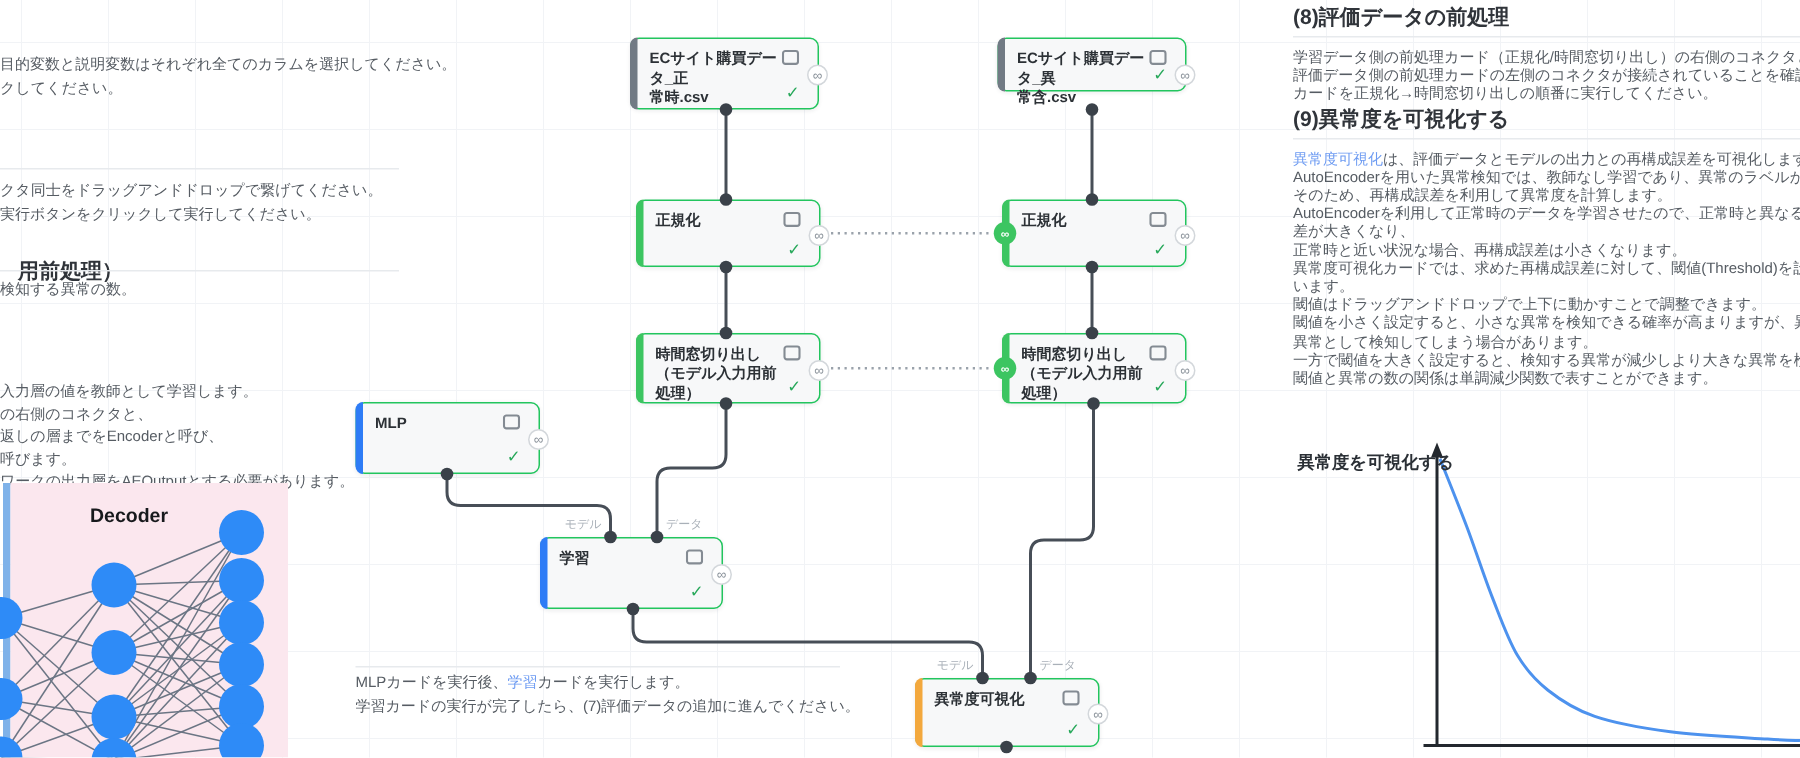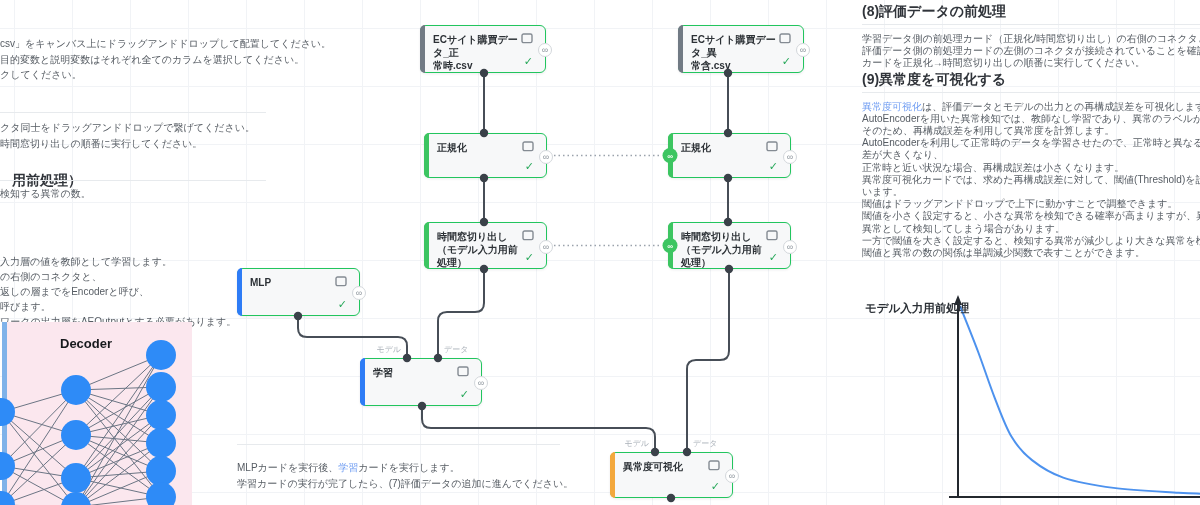--- a/index.html
+++ b/index.html
@@ -47,21 +47,21 @@
   
   #decoder-panel{position:absolute;left:0;top:322px;width:156px;height:183px;z-index:1}
   #decoder-panel .pinkbg{position:absolute;left:7px;top:0;width:185px;height:183px;background:#fbe7ee}
   #decoder-panel .bluestrip{position:absolute;left:2px;top:0;width:5px;height:183px;background:#7fb2e9}
   #decoder-panel .dlabel{position:absolute;left:60px;top:14px;font-size:13px;font-weight:bold;color:#17191c}
   #decoder-svg{position:absolute;left:0;top:0}
 
   
   #sec6{position:absolute;left:237px;top:441px;width:340px}
   #sec6 .s6div{width:323px;height:1px;background:#e7eaed;margin-top:3px}
-  #sec6 .s6para{margin-top:15px;font-size:10px;line-height:15.5px;color:#565c63}
+  #sec6 .s6para{margin-top:3px;font-size:10px;line-height:15.5px;color:#565c63}
 
   
   #chart{position:absolute;left:845px;top:293px;width:360px;height:212px;z-index:1}
   #chart .chart-label{position:absolute;left:20px;top:8px;font-size:11.5px;font-weight:bold;color:#2b3036;white-space:nowrap}
   #chart-svg{position:absolute;left:0;top:0}
 </style>
 </head>
 <body>
 
 <svg id="edges-svg">
@@ -81,21 +81,21 @@
       <div class="ctitle">
         <div>ECサイト購買データ_正</div>
         <div>常時.csv</div>
       </div>
       <svg class="comment-ic" viewBox="0 0 12 11">
         <rect x="1" y="1" width="10" height="8.6" rx="1.6" fill="none" stroke="#848b93" stroke-width="1.4"></rect>
       </svg>
       <div class="linkport" style="top: 24px;">∞</div>
       <div class="checkmark">✓</div>
     </div>
-    <div class="card" style="left: 665px; top: 25px; width: 126px; height: 48px; margin-left: 13px;">
+    <div class="card" style="left: 665px; top: 25px; width: 126px; height: 36px;">
       <div class="accent" style="background: rgb(113, 122, 132);"></div>
       <div class="ctitle">
         <div>ECサイト購買データ_異</div>
         <div>常含.csv</div>
       </div>
       <svg class="comment-ic" viewBox="0 0 12 11">
         <rect x="1" y="1" width="10" height="8.6" rx="1.6" fill="none" stroke="#848b93" stroke-width="1.4"></rect>
       </svg>
       <div class="linkport" style="top: 24px;">∞</div>
       <div class="checkmark">✓</div>
@@ -206,28 +206,27 @@
     <circle cx="687" cy="452" r="4.2" fill="#3a4149"></circle>
     <circle cx="671" cy="498" r="4.2" fill="#3a4149"></circle>
     <text x="401" y="352" text-anchor="end" font-size="8px" fill="#a9b0b8">モデル</text>
     <text x="444" y="352" text-anchor="start" font-size="8px" fill="#a9b0b8">データ</text>
     <text x="649" y="446" text-anchor="end" font-size="8px" fill="#a9b0b8">モデル</text>
     <text x="693" y="446" text-anchor="start" font-size="8px" fill="#a9b0b8">データ</text>
   </svg>
 
 <div>
   <div class="body-text" style="left:0;top:36px">
-      <div class="tline">csv」をキャンバス上にドラッグアンドドロップして配置してください。</div>
       <div class="tline">目的変数と説明変数はそれぞれ全てのカラムを選択してください。</div>
       <div class="tline">クしてください。</div>
     </div>
   <div class="divider" style="left:0;top:112px;width:266px"></div>
   <div class="body-text" style="left:0;top:120px">
       <div class="tline">クタ同士をドラッグアンドドロップで繋げてください。</div>
-      <div class="tline">時間窓切り出しの順番に実行してください。</div>
+      <div class="tline">実行ボタンをクリックして実行してください。</div>
     </div>
   <h2 class="sec-h" style="left:0;top:159px">用前処理）</h2>
   <div class="divider" style="left:0;top:180px;width:266px"></div>
   <div class="body-text" style="left:0;top:186px">
       <div class="tline">検知する異常の数。</div>
     </div>
   <div class="body-text" style="left:0;top:254px;line-height:15px">
       <div class="tline">入力層の値を教師として学習します。</div>
       <div class="tline">の右側のコネクタと、</div>
       <div class="tline">返しの層までをEncoderと呼び、</div>
@@ -331,14 +330,14 @@
   </div>
 </div>
 
 <div id="chart">
   <svg id="chart-svg" width="360" height="212">
       <line x1="113" y1="7" x2="113" y2="204" stroke="#23282e" stroke-width="2"></line>
       <line x1="104" y1="204" x2="360" y2="204" stroke="#23282e" stroke-width="2"></line>
       <polygon points="109,12 117,12 113,2" fill="#23282e"></polygon>
       <path d="M115 12.909999999999997C118 20.50833333333333 127.2 43.141666666666666 133 58.5C138.8 73.85833333333333 144.20000000000002 90.83333333333333 149.8 105.06C155.4 119.28666666666668 160.4 133.51333333333335 166.6 143.86C172.79999999999998 154.20666666666668 178.4 160.35 187 167.14C195.6 173.92999999999998 204.6 179.97633333333332 218.2 184.6C231.79999999999998 189.22366666666667 249.40000000000003 192.36 268.6 194.882C287.8 197.404 319 198.762 333.4 199.732C347.79999999999995 200.702 351.4 200.54033333333334 355 200.702" fill="none" stroke="#4d92ee" stroke-width="2"></path>
     </svg>
-  <div class="chart-label">モデル入力用前処理</div>
+  <div class="chart-label">異常度を可視化する</div>
 </div>
 
 </body></html>

